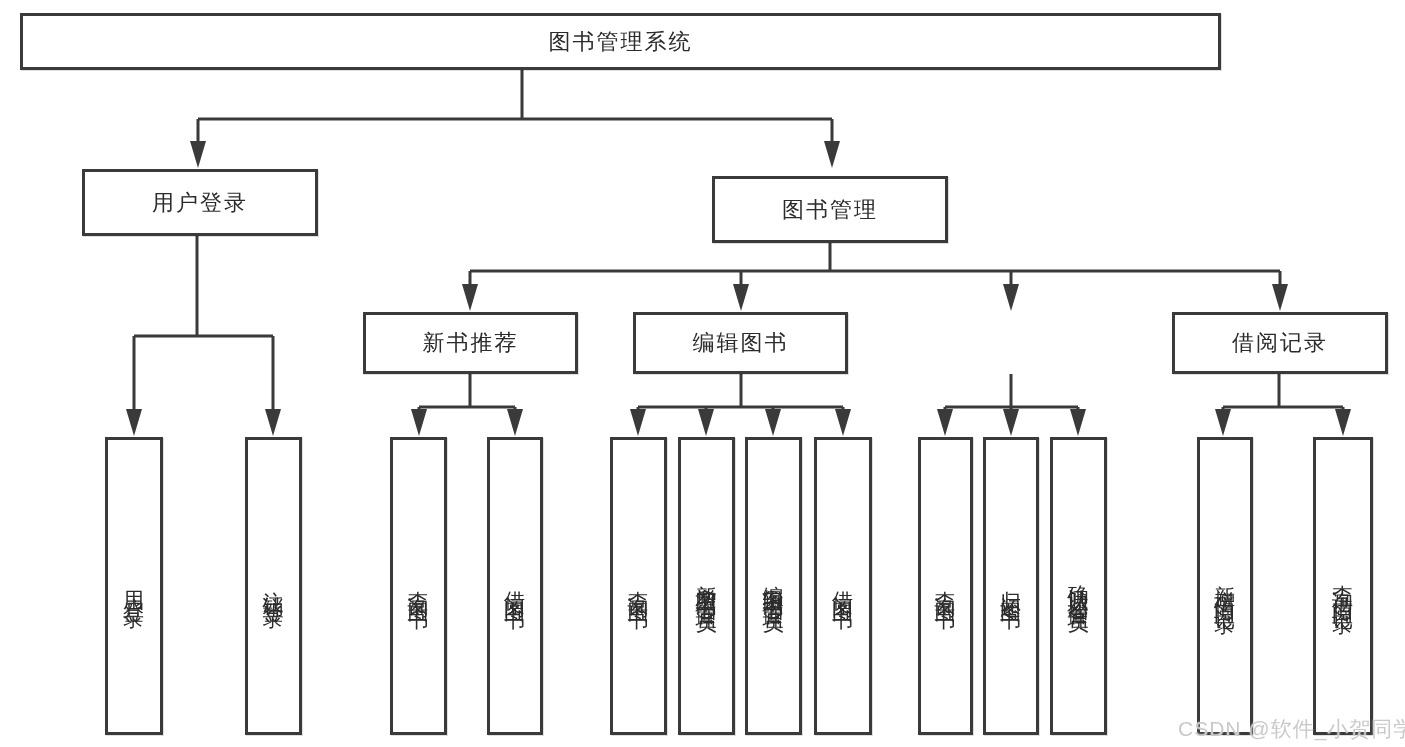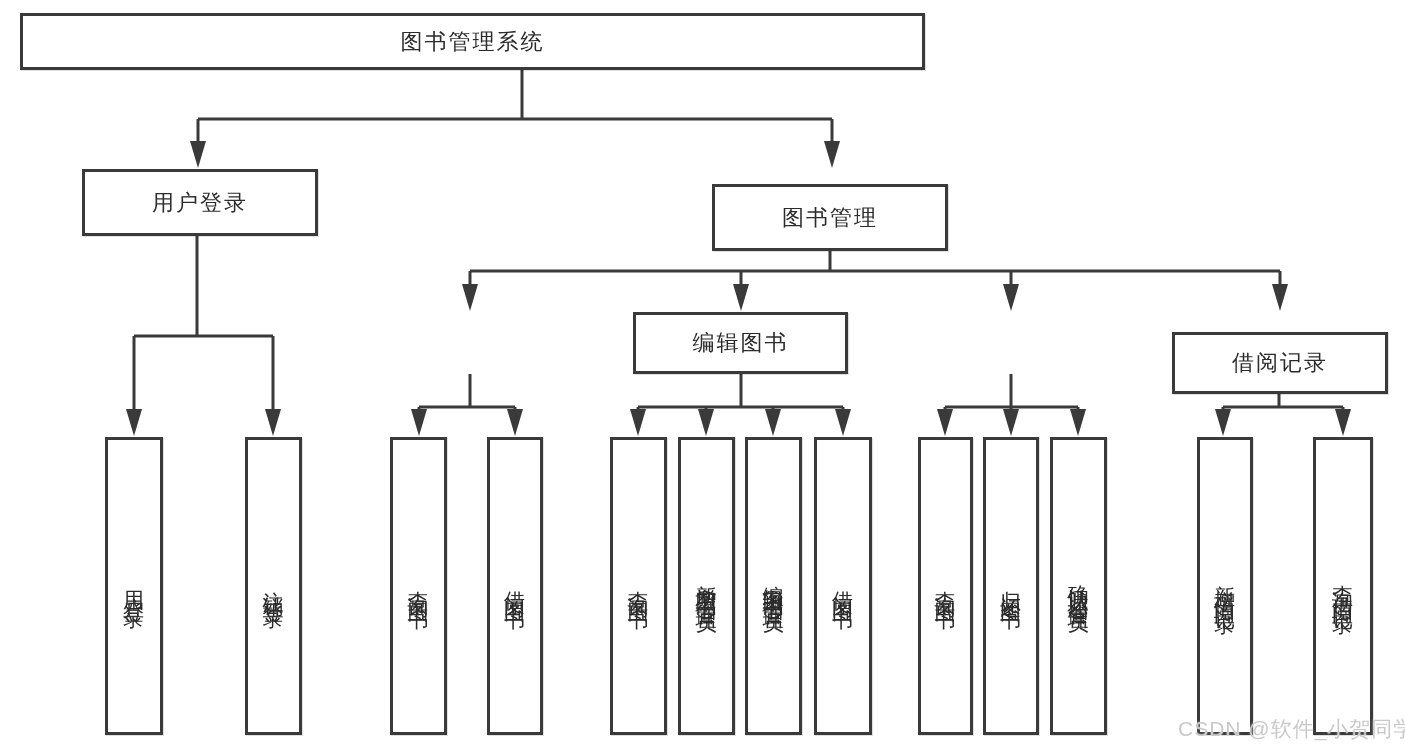--- a/index.html
+++ b/index.html
@@ -110,35 +110,38 @@
       <polygon points="1070,409 1086,409 1078,436"></polygon>
     </g>
 
     <g>
       <path d="M1279,374 V407 M1223,407 H1343 M1223,407 V418 M1343,407 V418"></path>
       <polygon points="1215,409 1231,409 1223,436"></polygon>
       <polygon points="1335,409 1351,409 1343,436"></polygon>
     </g>
   </svg>
 
-  <div class="node" style="left:20px;top:13px;width:905px;height:57px;">
+  <div class="node" style="left:20px;top:13px;width:1201px;height:57px;">
     <span class="h-label">图书管理系统</span>
   </div>
 
   <div class="node" style="left:82px;top:169px;width:236px;height:67px;">
     <span class="h-label">用户登录</span>
   </div>
-  <div class="node" style="left:712px;top:184px;width:236px;height:67px;">
+  <div class="node" style="left:712px;top:176px;width:236px;height:67px;">
     <span class="h-label">图书管理</span>
   </div>
 
+  <div class="node" style="left:363px;top:312px;width:215px;height:62px;">
+    <span class="h-label">新书推荐</span>
+  </div>
   <div class="node" style="left:633px;top:312px;width:215px;height:62px;">
     <span class="h-label">编辑图书</span>
   </div>
-  <div class="node" style="left:1172px;top:332px;width:216px;height:62px;">
+  <div class="node" style="left:1172px;top:312px;width:216px;height:62px;">
     <span class="h-label">借阅记录</span>
   </div>
 
   <div class="node leaf" style="left:105px;top:437px;width:58px;height:298px;">
     <span class="v-label">用户登录</span>
   </div>
   <div class="node leaf" style="left:245px;top:437px;width:57px;height:298px;">
     <span class="v-label">注销登录</span>
   </div>
 

